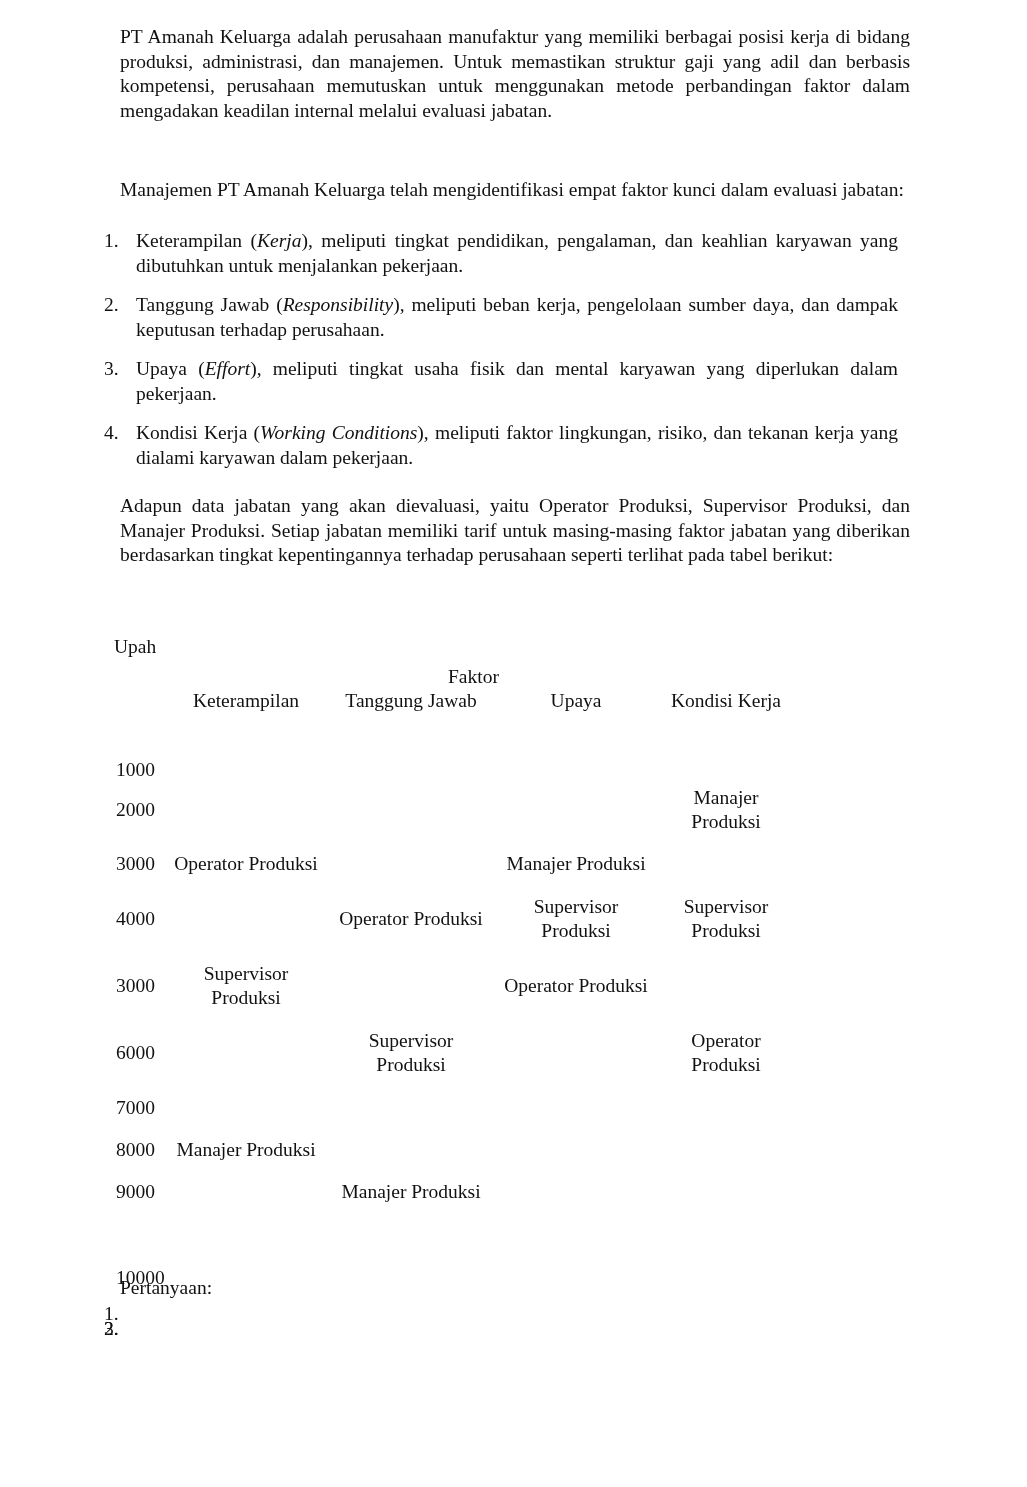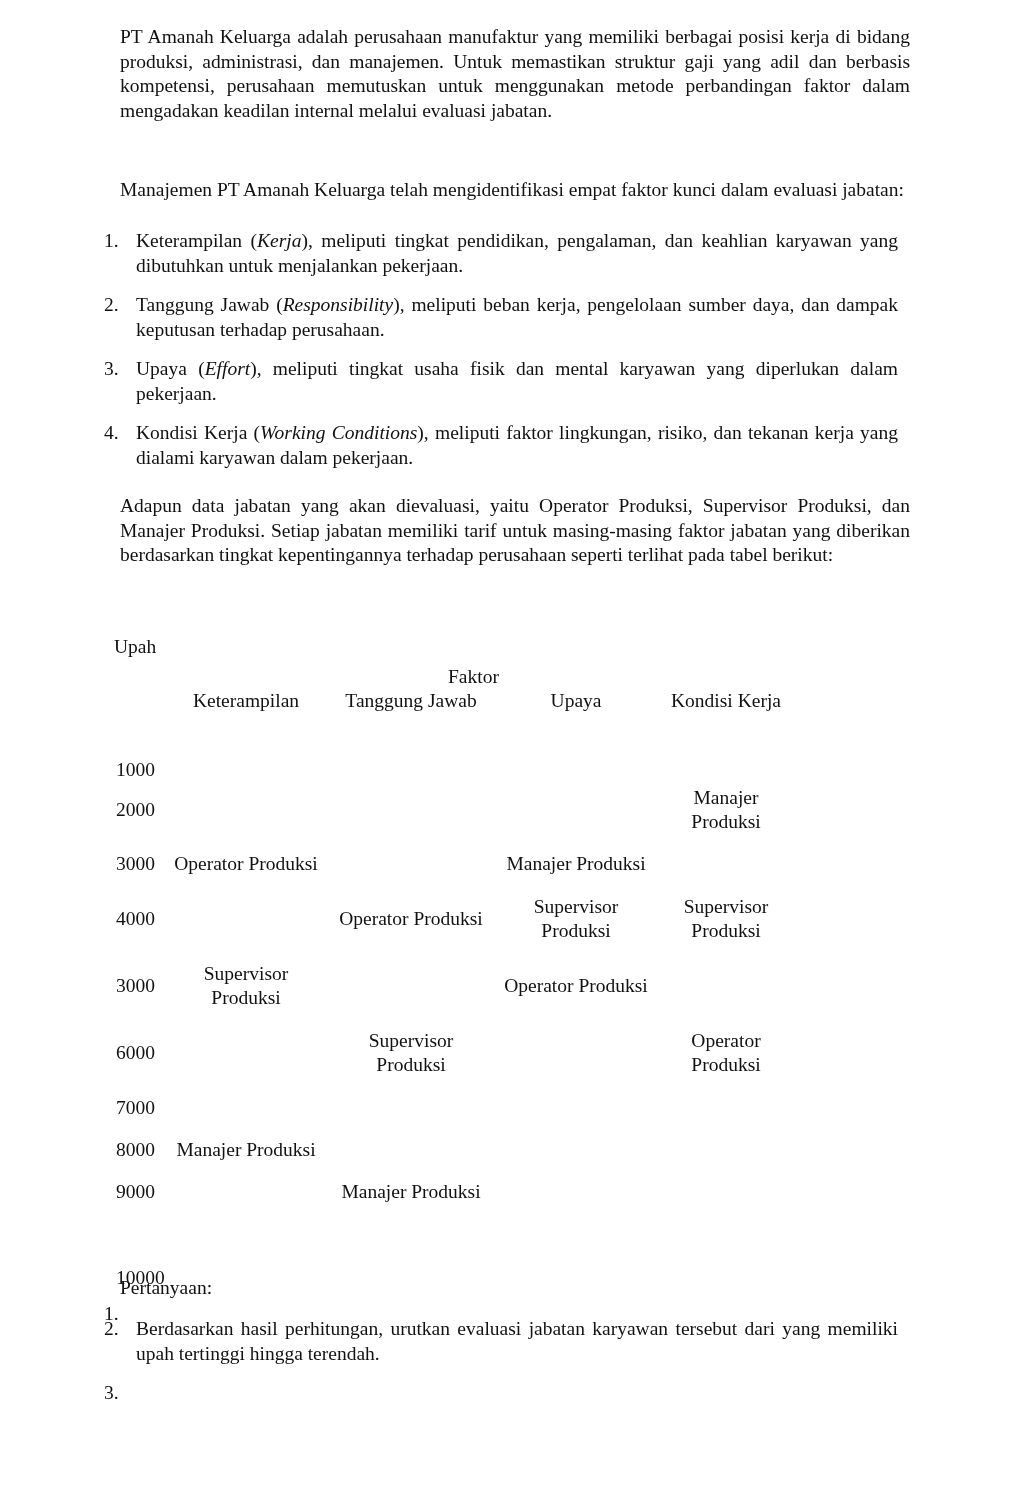--- a/index.html
+++ b/index.html
@@ -114,20 +114,19 @@
     </div>
 
   <p class="questions-title">Pertanyaan:</p>
 
   <ol class="list question-list">
     <li>
       <span class="num">1.</span>
     </li>
     <li>
       <span class="num">2.</span>
-      <span>Berdasarkan hasil perhitungan, urutkan evaluasi jabatan karyawan tersebut dari yang memiliki upah tertinggi hingga terendah.</span>
     </li>
     <li>
       <span class="num">3.</span>
     </li>
   </ol>
 
 </div>
 
 </body></html>

